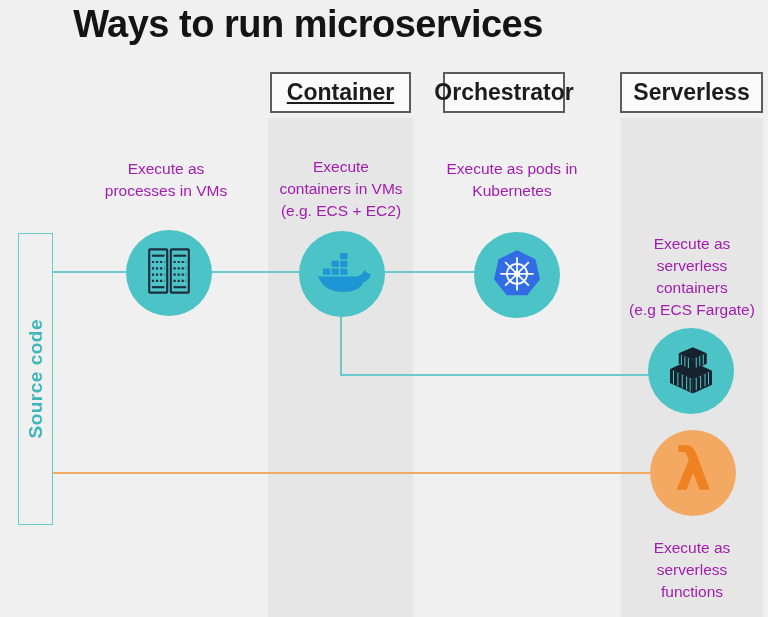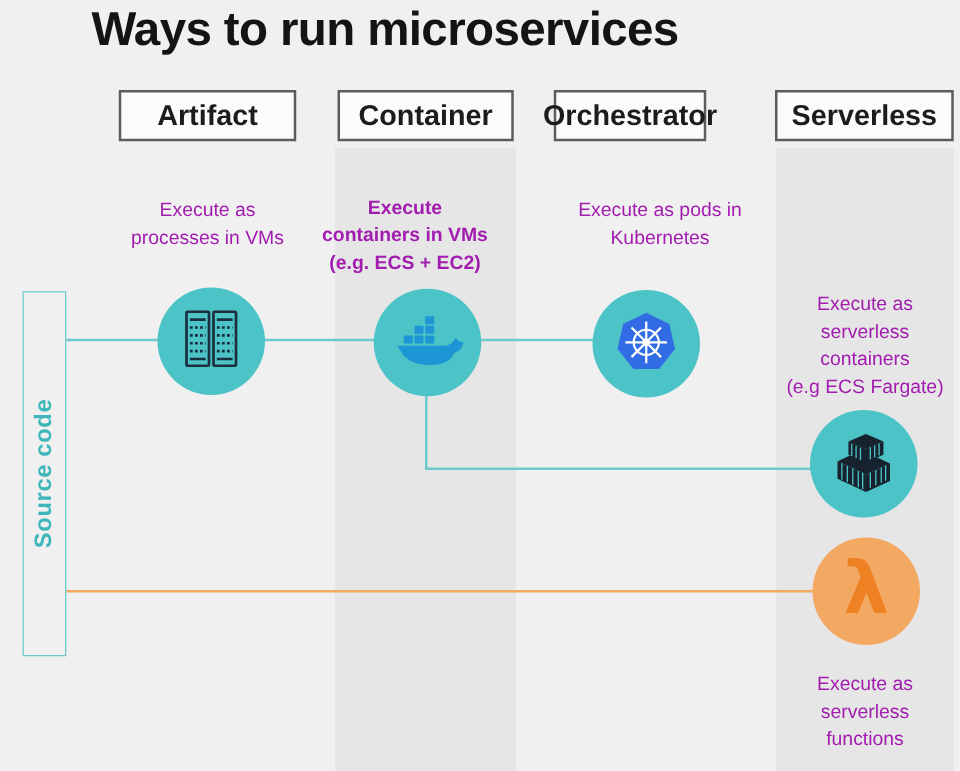--- a/index.html
+++ b/index.html
@@ -25,33 +25,33 @@
 
   .hdr-box{
     position:absolute;top:72px;height:41px;
     background:#fbfbfb;border:2px solid #5c5c5c;
     box-sizing:border-box;
     display:flex;align-items:center;justify-content:center;
     font-size:23px;font-weight:bold;color:#1c1c1c;
     z-index:3;
   }
   #hdr-artifact{left:95px;width:142px;}
-  #hdr-container{left:270px;width:141px;}
+  #hdr-container{left:270px;width:141px;text-decoration:underline;}
   #hdr-orchestrator{left:443px;width:122px;}
   #hdr-serverless{left:620px;width:143px;}
 
   .desc{
     position:absolute;
     font-size:15.5px;line-height:22px;color:#a21caf;
     text-align:center;white-space:pre-line;
     z-index:3;
   }
   #desc-artifact{left:86px;width:160px;top:158px;}
-  #desc-container{left:244px;width:160px;top:156px;font-weight:bold;}
-  #desc-orchestrator{left:440px;width:176px;top:158px;}
+  #desc-container{left:261px;width:160px;top:156px;}
+  #desc-orchestrator{left:424px;width:176px;top:158px;}
   #desc-sls-containers{left:622px;width:140px;top:233px;}
   #desc-sls-functions{left:622px;width:140px;top:537px;}
 
   .src-box{
     position:absolute;left:18px;top:233px;width:35px;height:292px;
     border:1.5px solid #6cc9cc;box-sizing:border-box;
     display:flex;align-items:center;justify-content:center;
     z-index:2;
   }
   .src-label{
@@ -90,21 +90,20 @@
 </head>
 <body>
 
 <div id="canvas">
 
   <div class="stripe" id="stripe-container"></div>
   <div class="stripe" id="stripe-serverless"></div>
 
   <div class="title">Ways to run microservices</div>
 
-  <div class="hdr-box" id="hdr-artifact">Artifact</div>
   <div class="hdr-box" id="hdr-container">Container</div>
   <div class="hdr-box" id="hdr-orchestrator">Orchestrator</div>
   <div class="hdr-box" id="hdr-serverless">Serverless</div>
 
   <div class="desc" id="desc-artifact">Execute as
 processes in VMs</div>
   <div class="desc" id="desc-container">Execute
 containers in VMs
 (e.g. ECS + EC2)</div>
   <div class="desc" id="desc-orchestrator">Execute as pods in

